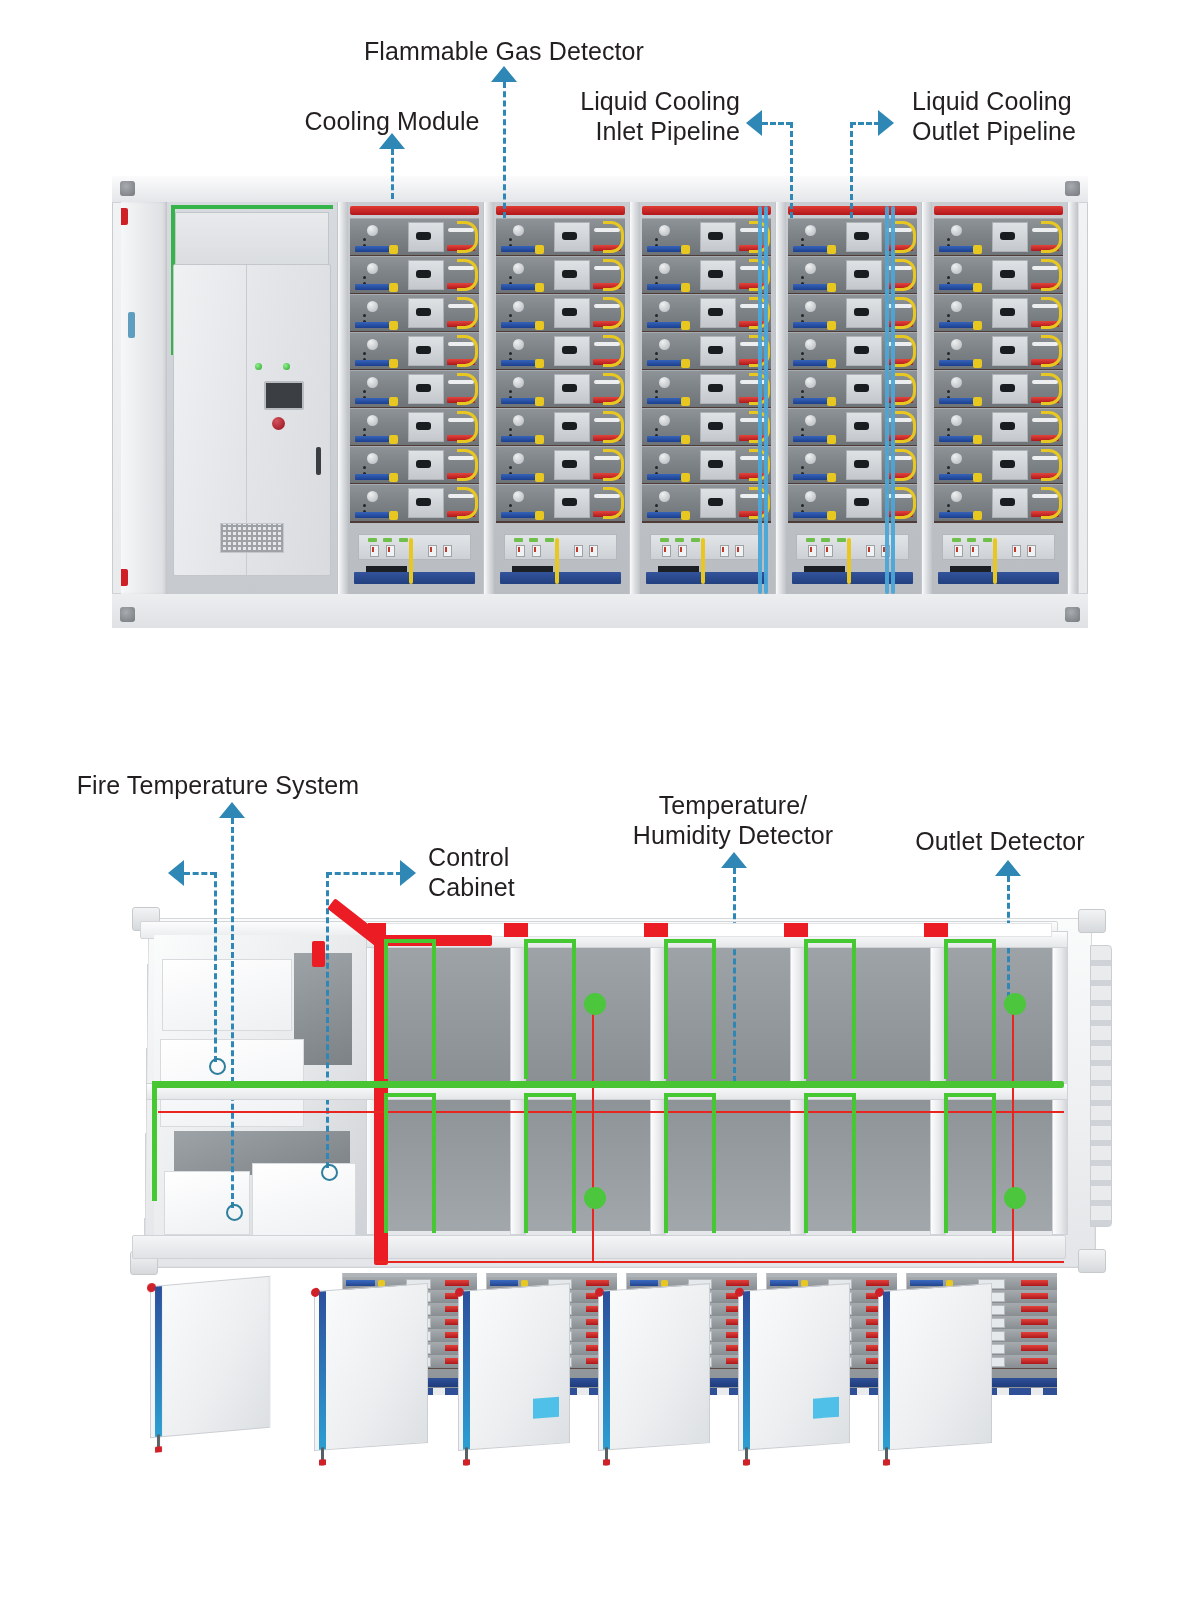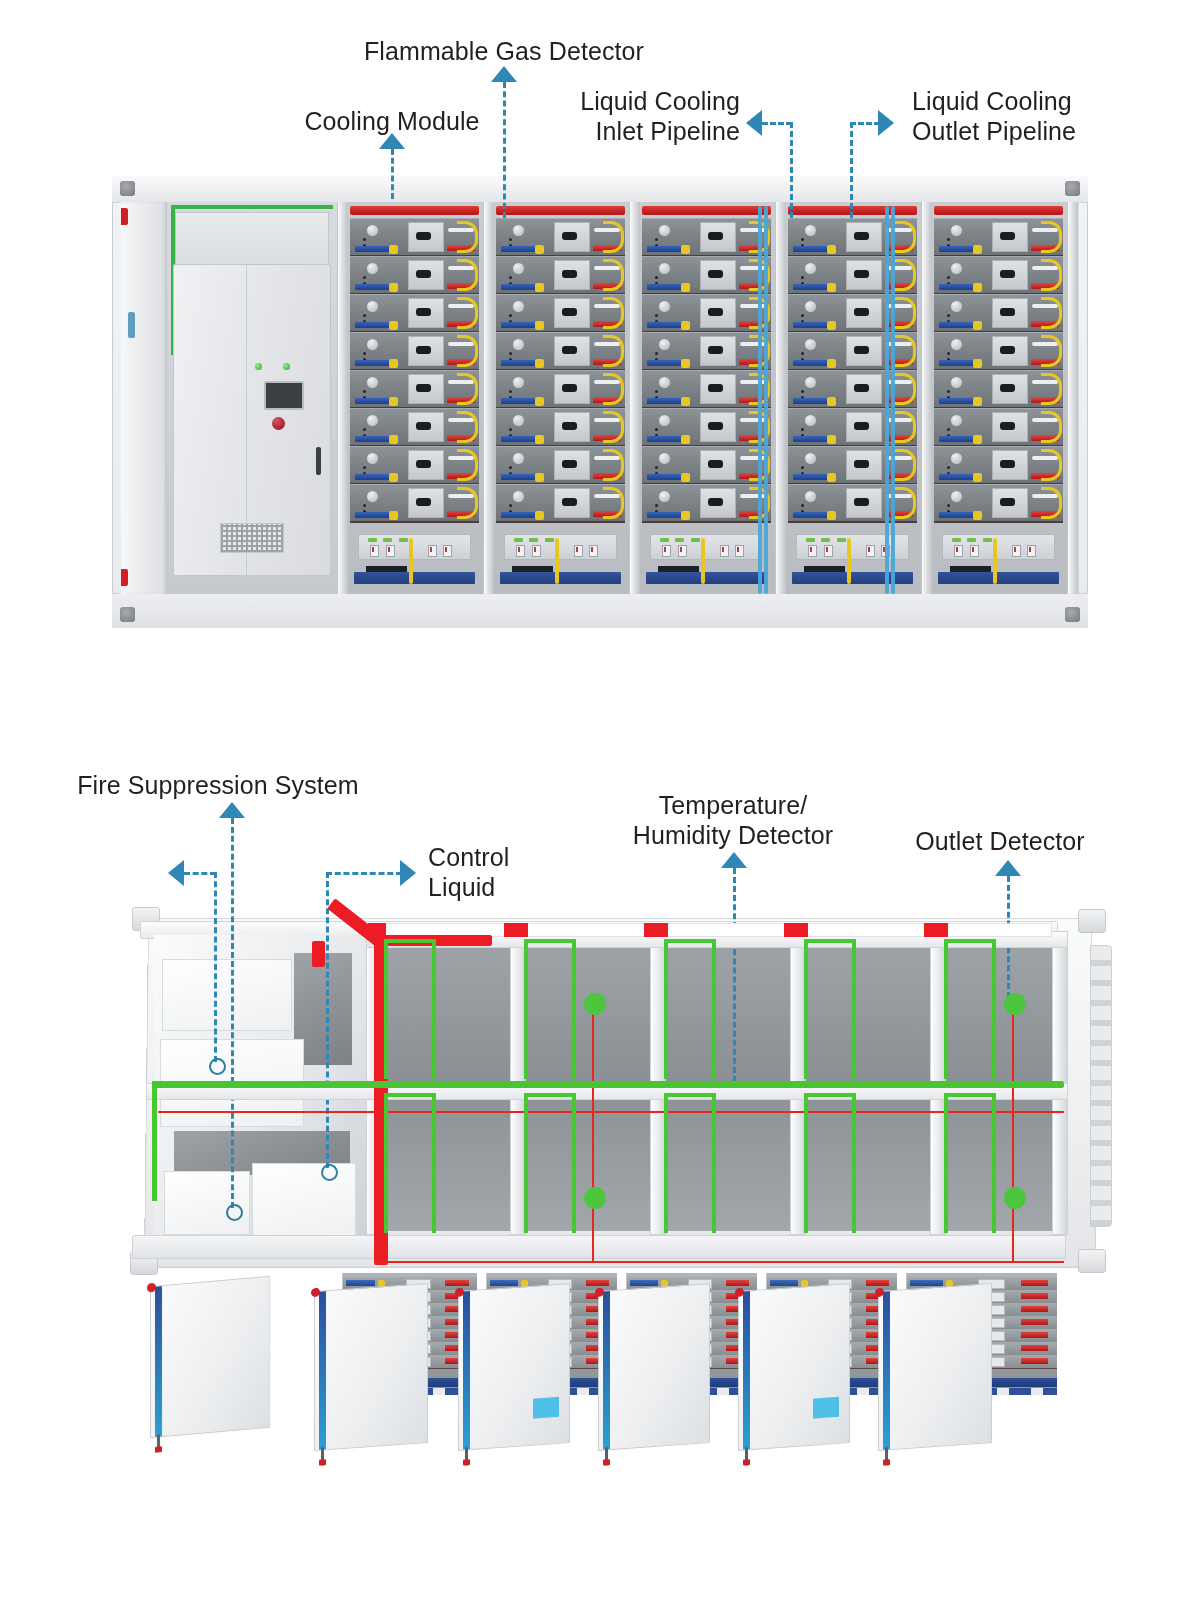--- a/index.html
+++ b/index.html
@@ -1342,27 +1342,27 @@
           </div>
         </div>
     </div>
   </div>
 
   <div class="arrow-left" style="left:168px;top:860px;"></div>
   <div class="h-dash" style="left:184px;top:872px;width:32px;"></div>
   <div class="v-dash" style="left:214px;top:872px;height:190px;"></div>
   <div class="tgt-circle" style="left:209px;top:1058px;"></div>
 
-  <div class="label c" style="left:48px;top:770px;width:340px;">Fire Suppression System</div>
+  <div class="label c" style="left:48px;top:770px;width:340px;">Fire Temperature System</div>
   <div class="arrow-up" style="left:219px;top:802px;"></div>
   <div class="v-dash" style="left:231px;top:818px;height:390px;"></div>
   <div class="tgt-circle" style="left:226px;top:1204px;"></div>
 
   <div class="label l" style="left:428px;top:842px;width:170px;">Control
-Liquid</div>
+Cabinet</div>
   <div class="arrow-right" style="left:400px;top:860px;"></div>
   <div class="h-dash" style="left:326px;top:872px;width:76px;"></div>
   <div class="v-dash" style="left:326px;top:872px;height:296px;"></div>
   <div class="tgt-circle" style="left:321px;top:1164px;"></div>
 
   <div class="label c" style="left:578px;top:790px;width:310px;">Temperature/
 Humidity Detector</div>
   <div class="arrow-up" style="left:721px;top:852px;"></div>
   <div class="v-dash" style="left:733px;top:868px;height:232px;"></div>
 

